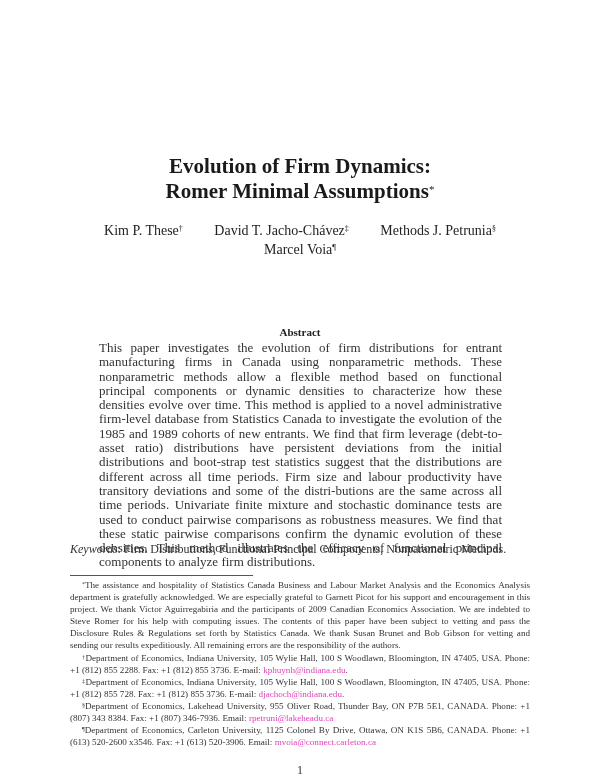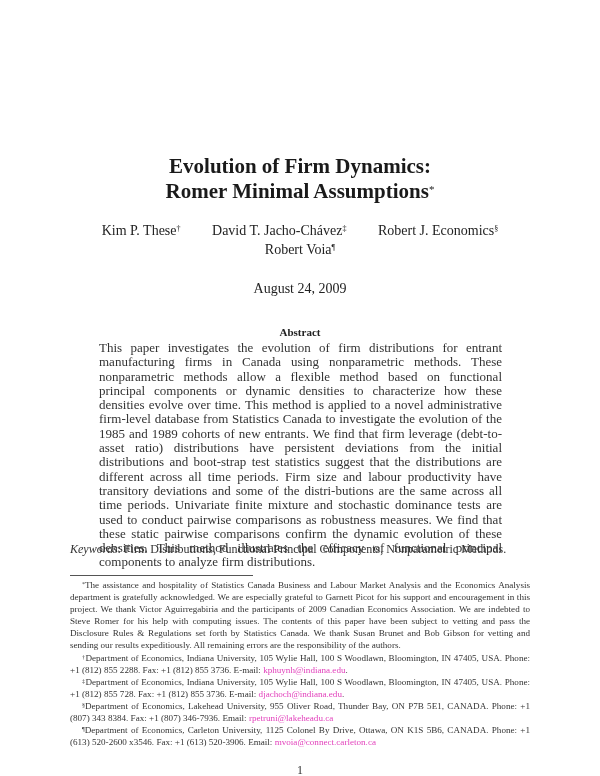--- a/index.html
+++ b/index.html
@@ -41,28 +41,27 @@
 
   <div class="title">
     <div>Evolution of Firm Dynamics:</div>
     <div><span>Romer Minimal Assumptions</span><sup>*</sup></div>
   </div>
 
   <div class="authors">
     <div>
       <span class="au"><span>Kim P. These</span><sup>†</sup></span>
       <span class="au"><span>David T. Jacho-Chávez</span><sup>‡</sup></span>
-      <span class="au"><span>Robert J. Economics</span><sup>§</sup></span>
+      <span class="au"><span>Methods J. Petrunia</span><sup>§</sup></span>
     </div>
     <div>
-      <span class="au"><span>Robert Voia</span><sup>¶</sup></span>
+      <span class="au"><span>Marcel Voia</span><sup>¶</sup></span>
     </div>
   </div>
 
-  <div class="date">August 24, 2009</div>
 
   <div class="abs-head">Abstract</div>
 
   <div class="abstract">This paper investigates the evolution of firm distributions for entrant manufacturing firms in Canada using nonparametric methods. These nonparametric methods allow a flexible method based on functional principal components or dynamic densities to characterize how these densities evolve over time. This method is applied to a novel administrative firm-level database from Statistics Canada to investigate the evolution of the 1985 and 1989 cohorts of new entrants. We find that firm leverage (debt-to-asset ratio) distributions have persistent deviations from the initial distributions and boot-strap test statistics suggest that the distributions are different across all time periods. Firm size and labour productivity have transitory deviations and some of the distri-butions are the same across all time periods. Univariate finite mixture and stochastic dominance tests are used to conduct pairwise comparisons as robustness measures. We find that these static pairwise comparisons confirm the dynamic evolution of these densities. This method illustrates the efficacy of functional principal components to analyze firm distributions.</div>
 
   <div class="keywords"><em>Keywords</em><span>: Firm Distributions, Functional Principal Components, Nonparametric Methods.</span></div>
 
   <div class="fn-rule"></div>
 
   <div class="footnotes">

